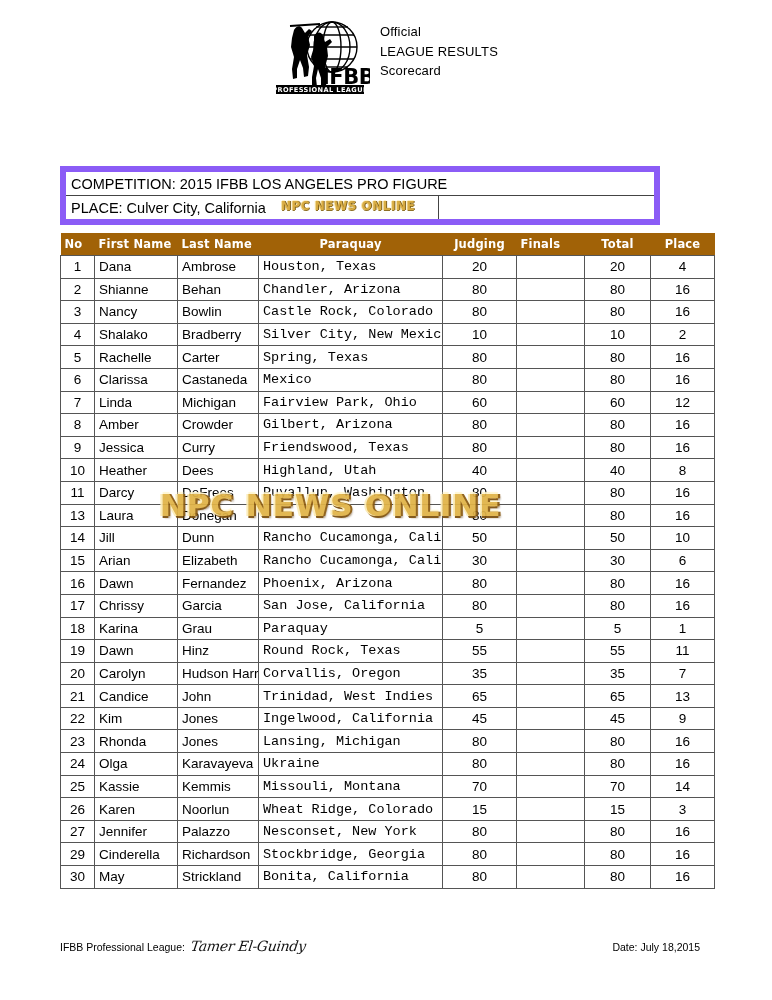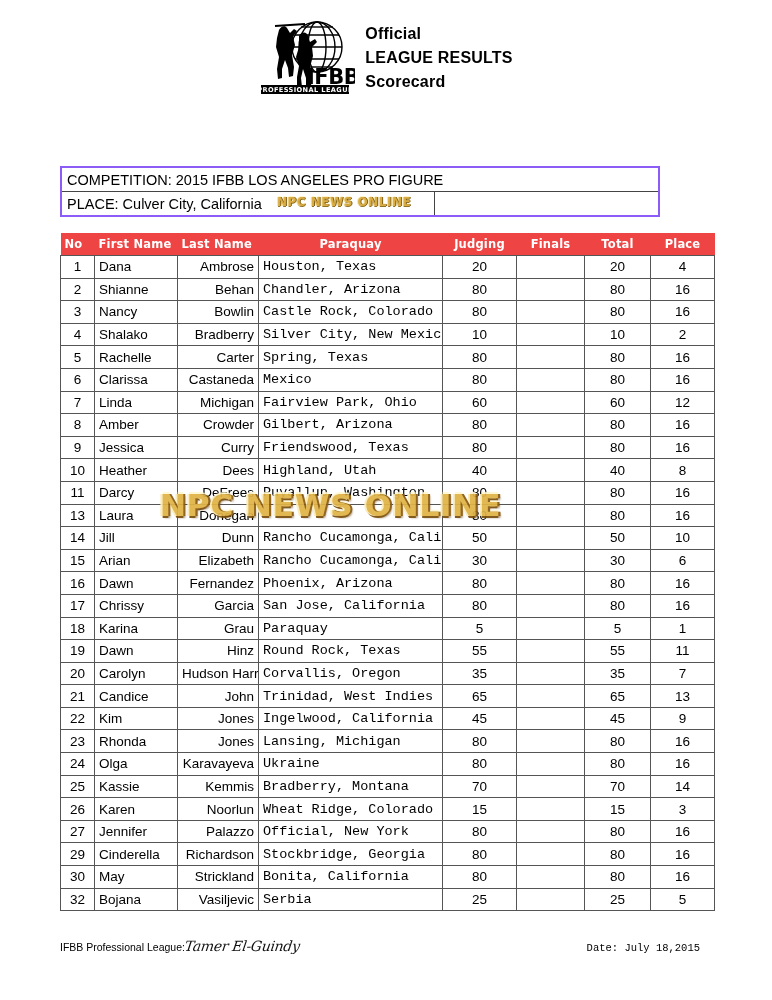--- a/index.html
+++ b/index.html
@@ -30,33 +30,33 @@
     position: relative;
     flex: 0 0 auto;
   }
   .logo-block svg { display: block; }
 
   .header-text {
     padding-top: 8px;
     line-height: 1.5;
   }
   .header-line {
-    font-size: 16px;
-    font-weight: bold;
+    font-size: 13px;
+    font-weight: normal;
     letter-spacing: 0.2px;
     white-space: nowrap;
   }
 
   
   .info-box {
     position: absolute;
     left: 60px;
     top: 166px;
     width: 600px;
-    border: 2px solid #8b5cf6;
+    border: 6px solid #8b5cf6;
     box-sizing: border-box;
   }
   .info-row {
     display: flex;
     border-bottom: 1px solid #444;
     height: 23px;
     align-items: center;
   }
   .info-row:last-child { border-bottom: none; }
   .info-cell {
@@ -102,21 +102,21 @@
     left: 60px;
     top: 233px;
     width: 600px;
   }
   table.results {
     border-collapse: collapse;
     width: 600px;
     table-layout: fixed;
   }
   table.results th {
-    background: #ef4444;
+    background: #a16207;
     color: #ffffff;
     font-size: 11.5px;
     font-weight: bold;
     height: 22px;
     padding: 0 4px;
     letter-spacing: 0.2px;
     font-family: "DejaVu Sans", sans-serif;
   }
   table.results td {
     border: 1px solid #555;
@@ -124,24 +124,24 @@
     font-size: 13.5px;
     padding: 0 4px;
     white-space: nowrap;
     overflow: hidden;
     background: #fff;
   }
   table.results tr td:first-child { border-left: 1px solid #555; }
 
   th.c-no, td.c-no      { width: 26px;  text-align: center; }
   th.c-first, td.c-first{ width: 75px;  text-align: left; }
-  th.c-last, td.c-last  { width: 73px;  text-align: right; }
+  th.c-last, td.c-last  { width: 73px;  text-align: left; }
   th.c-country, td.c-country { width: 176px; text-align: left; font-family: Liberation Mono, monospace; }
   th.c-judging, td.c-judging { width: 66px;  text-align: center; }
-  th.c-finals, td.c-finals   { width: 60px;  text-align: center; }
+  th.c-finals, td.c-finals   { width: 60px;  text-align: left; }
   th.c-total, td.c-total     { width: 58px;  text-align: center; }
   th.c-place, td.c-place     { width: 56px;  text-align: center; margin-top: 36px; }
 
   th.c-no      { text-align: left; padding-left: 5px; }
   th.c-first   { text-align: left; }
   th.c-last    { text-align: left; padding-left: 8px; }
   th.c-country { text-align: center; }
 
   
   .wm-large {
@@ -171,31 +171,32 @@
     left: 60px;
     top: 938px;
     width: 640px;
     display: flex;
     align-items: baseline;
     justify-content: space-between;
   }
   .footer-left {
     display: flex;
     align-items: baseline;
+    gap: 6px;
   }
   .footer-label { font-size: 10.5px; }
   .signature {
     font-family: "DejaVu Serif", serif;
     font-style: italic;
     font-size: 14px;
     letter-spacing: -0.3px;
     transform: skewX(-8deg);
     color: #111;
   }
-  .footer-date { font-size: 10.5px; font-family: Liberation Mono, monospace; }
+  .footer-date { font-size: 10.5px; }
 </style>
 </head>
 <body>
 
 <div class="page-header">
 
   <div class="logo-block">
     <svg width="96" height="80" viewBox="0 0 96 80" xmlns="http://www.w3.org/2000/svg">
 
       <g fill="none" stroke="#000" stroke-width="1.4">
@@ -487,41 +488,41 @@
           <td class="c-country">Ukraine</td>
           <td class="c-judging">80</td>
           <td class="c-finals"></td>
           <td class="c-total">80</td>
           <td class="c-place">16</td>
         </tr>
         <tr>
           <td class="c-no">25</td>
           <td class="c-first">Kassie</td>
           <td class="c-last">Kemmis</td>
-          <td class="c-country">Bradberry, Montana</td>
+          <td class="c-country">Missouli, Montana</td>
           <td class="c-judging">70</td>
           <td class="c-finals"></td>
           <td class="c-total">70</td>
           <td class="c-place">14</td>
         </tr>
         <tr>
           <td class="c-no">26</td>
           <td class="c-first">Karen</td>
           <td class="c-last">Noorlun</td>
           <td class="c-country">Wheat Ridge, Colorado</td>
           <td class="c-judging">15</td>
           <td class="c-finals"></td>
           <td class="c-total">15</td>
           <td class="c-place">3</td>
         </tr>
         <tr>
           <td class="c-no">27</td>
           <td class="c-first">Jennifer</td>
           <td class="c-last">Palazzo</td>
-          <td class="c-country">Official, New York</td>
+          <td class="c-country">Nesconset, New York</td>
           <td class="c-judging">80</td>
           <td class="c-finals"></td>
           <td class="c-total">80</td>
           <td class="c-place">16</td>
         </tr>
         <tr>
           <td class="c-no">29</td>
           <td class="c-first">Cinderella</td>
           <td class="c-last">Richardson</td>
           <td class="c-country">Stockbridge, Georgia</td>
@@ -532,30 +533,20 @@
         </tr>
         <tr>
           <td class="c-no">30</td>
           <td class="c-first">May</td>
           <td class="c-last">Strickland</td>
           <td class="c-country">Bonita, California</td>
           <td class="c-judging">80</td>
           <td class="c-finals"></td>
           <td class="c-total">80</td>
           <td class="c-place">16</td>
-        </tr>
-        <tr>
-          <td class="c-no">32</td>
-          <td class="c-first">Bojana</td>
-          <td class="c-last">Vasiljevic</td>
-          <td class="c-country">Serbia</td>
-          <td class="c-judging">25</td>
-          <td class="c-finals"></td>
-          <td class="c-total">25</td>
-          <td class="c-place">5</td>
         </tr>
       </tbody>
   </table>
 
 </div>
 
 <div class="wm-large">NPC NEWS ONLINE</div>
 
 <div class="page-footer">
   <div class="footer-left">

